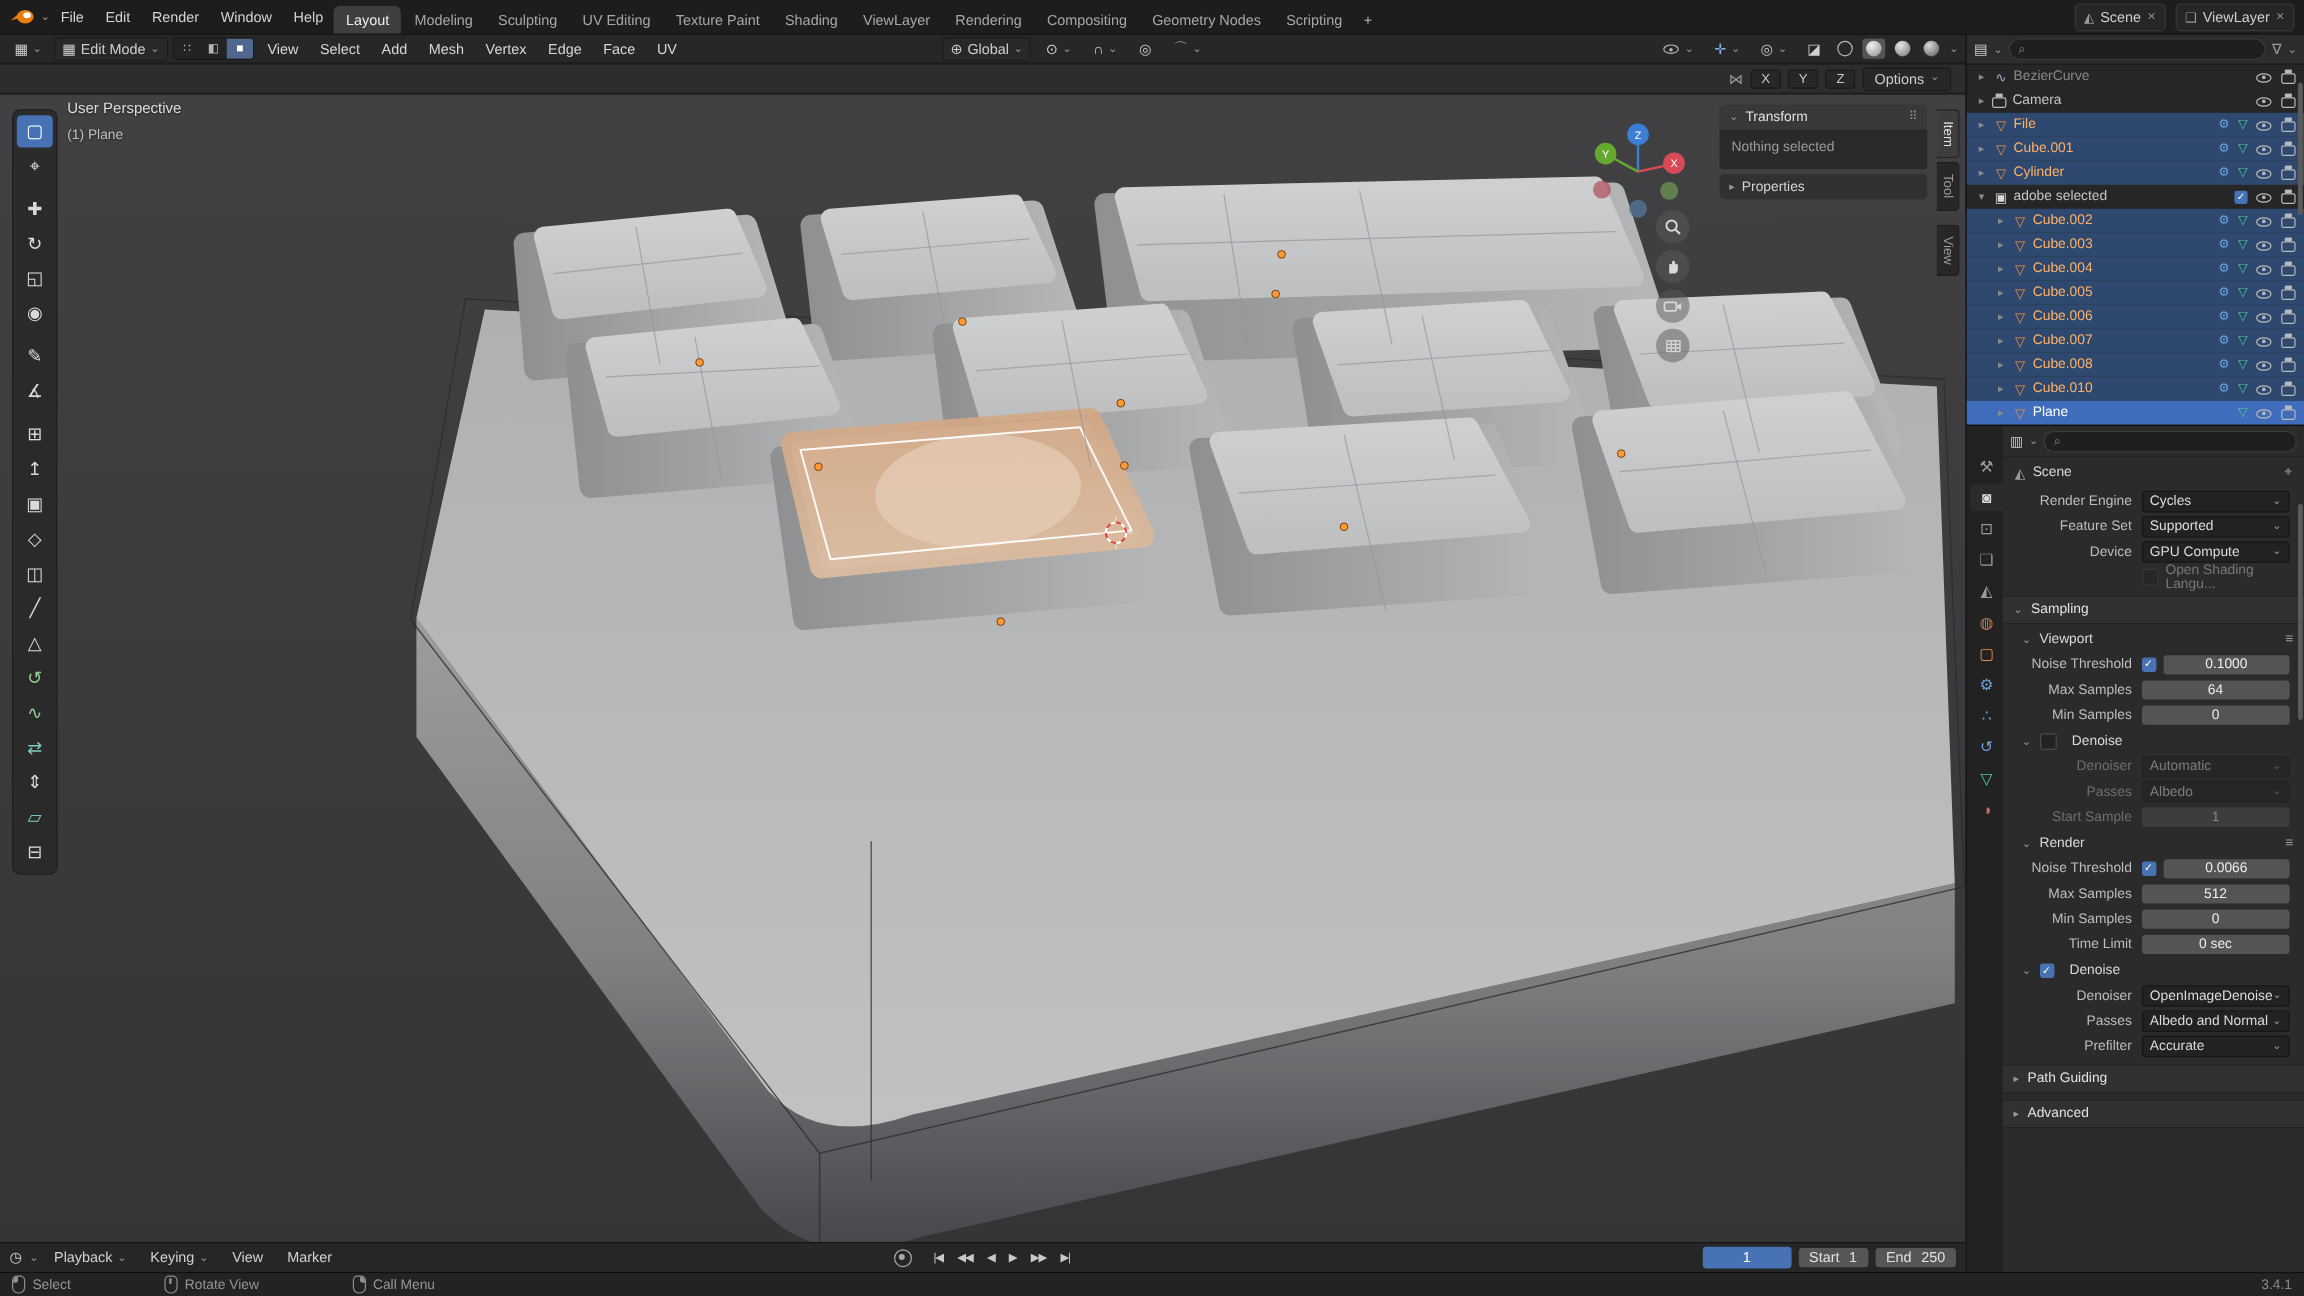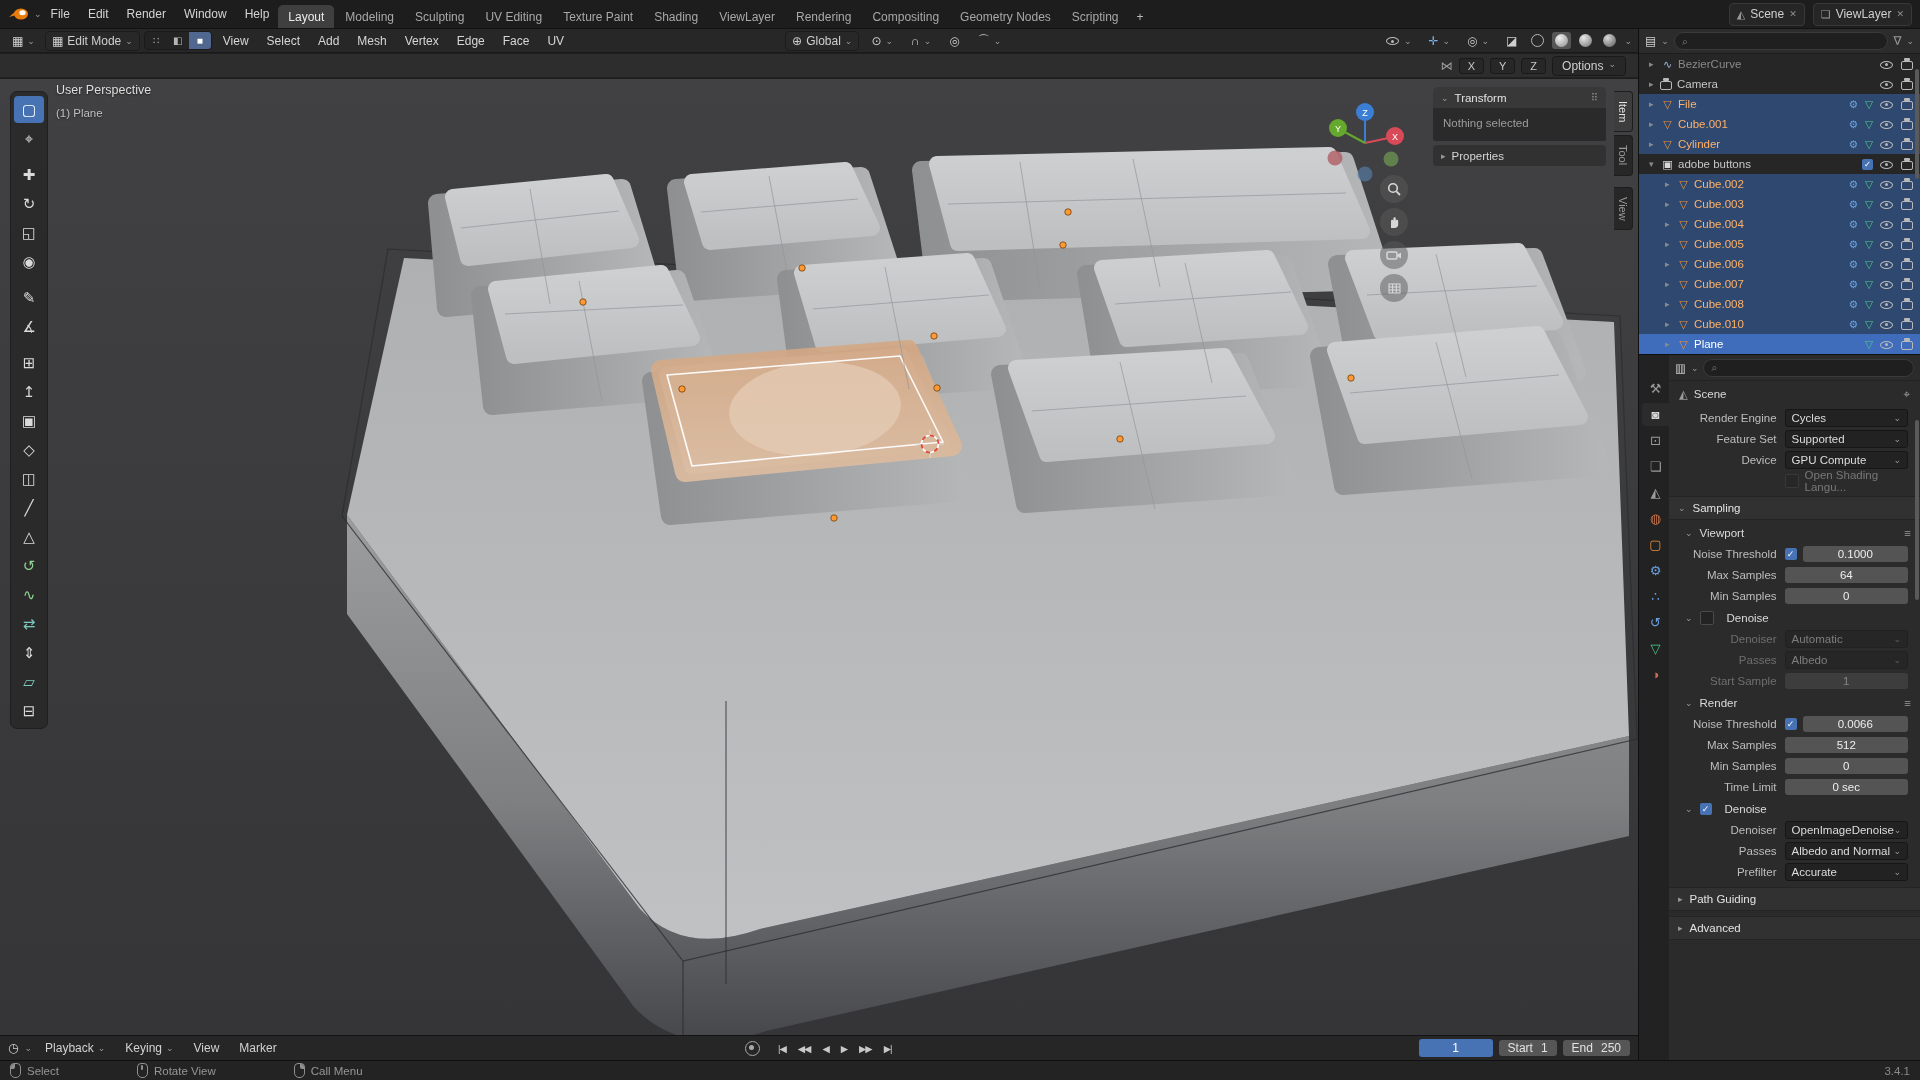--- a/index.html
+++ b/index.html
@@ -559,21 +559,21 @@
       <span class="oright">
           <span class="xico mod">⚙</span>
           <span class="xico dat">▽</span>
           <span class="eye"></span>
           <span class="cami"></span>
         </span>
     </div>
     <div class="orow">
       <span class="tri">▾</span>
       <span class="oic coll">▣</span>
-      <span class="oname">adobe buttons</span>
+      <span class="oname">adobe selected</span>
       <span class="oright">
           <span class="ochk">✓</span>
           <span class="eye"></span>
           <span class="cami"></span>
         </span>
     </div>
     <div class="orow sel lvl2">
       <span class="tri">▸</span>
       <span class="oic mesh">▽</span>
       <span class="oname">Cube.002</span>

